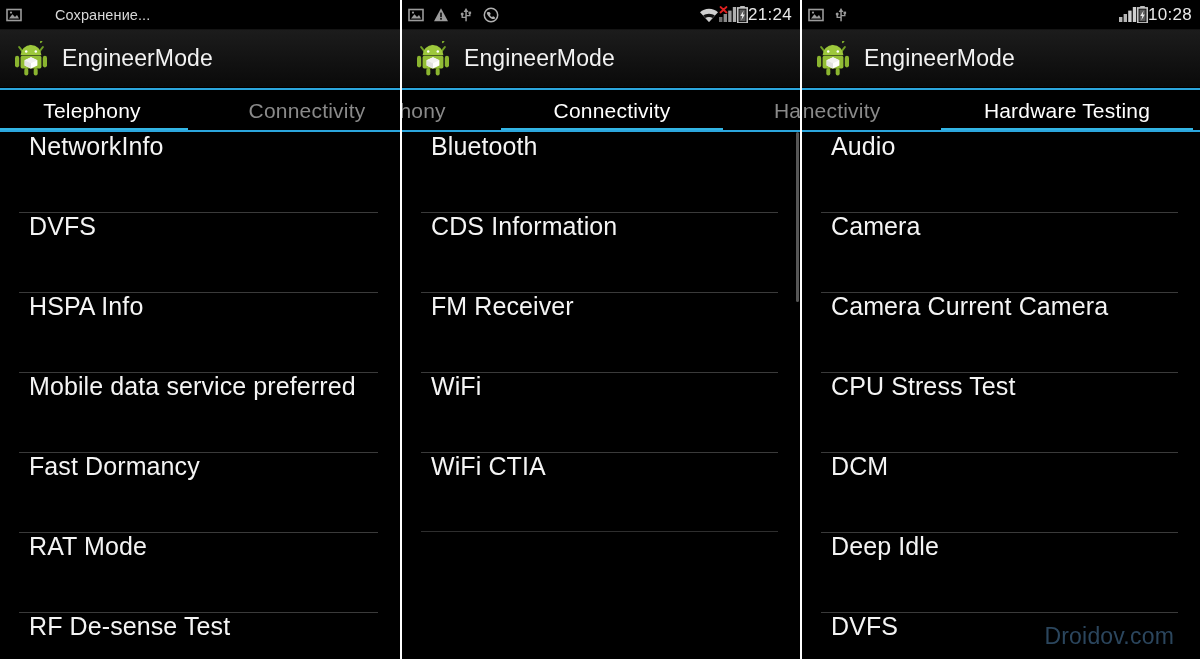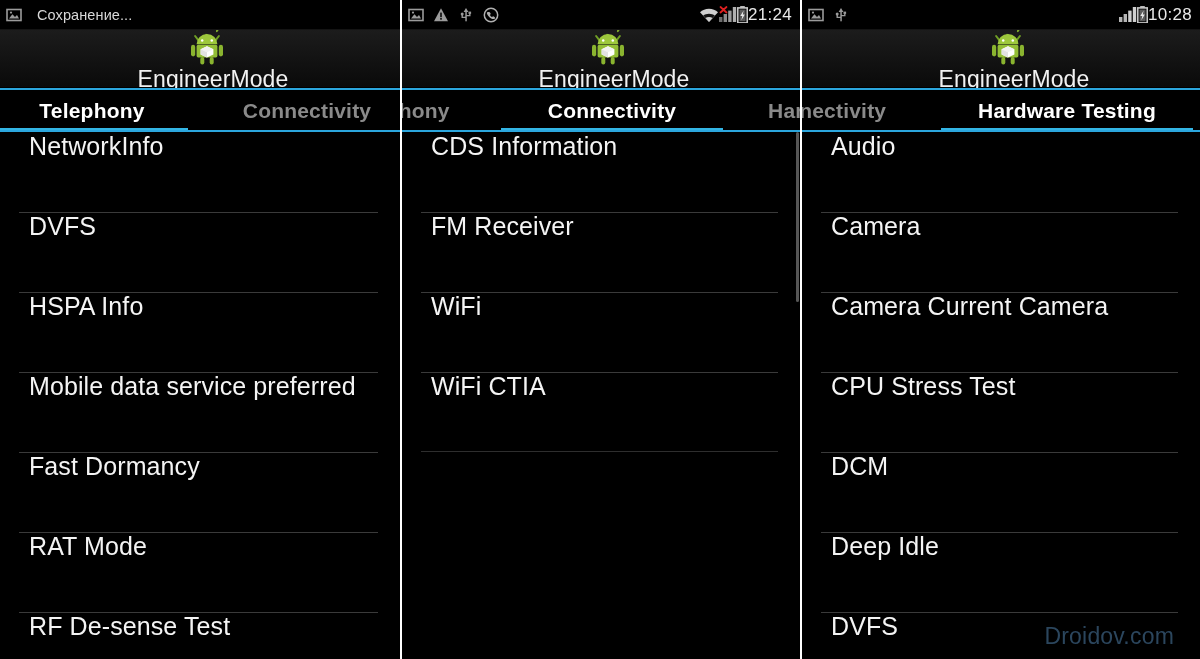--- a/index.html
+++ b/index.html
@@ -37,40 +37,39 @@
   .sb-left { display: flex; align-items: center; gap: 9px; }
   .sb-right {
     margin-left: auto;
     display: flex;
     align-items: center;
   }
   .sb-text {
     color: #d8d8d8;
     font-size: 14.5px;
     letter-spacing: 0.1px;
-    margin-left: 6px;
+    margin-left: 24px;
     white-space: nowrap;
   }
   .sb-clock {
     color: #e8e8e8;
     font-size: 17px;
     letter-spacing: 0.3px;
     font-weight: 400;
   }
   .sb-ico { display: inline-block; line-height: 0; }
 
   
   .actionbar {
     height: 58px;
     background: linear-gradient(to bottom, #1c1c1c 0%, #121212 55%, #0a0a0a 100%);
     display: flex;
     align-items: center;
     padding-left: 13px;
     border-bottom: 1px solid #000;
-    flex-direction: column;
   }
   .app-title {
     color: #f2f2f2;
     font-size: 23px;
     font-weight: 400;
     margin-left: 13px;
     letter-spacing: 0.1px;
     white-space: nowrap;
   }
   .droid-ico { width: 36px; height: 36px; display: block; }
@@ -99,21 +98,20 @@
     height: 40px;
     padding: 0 8px;
     position: relative;
     flex: 0 0 auto;
   }
   .tab .lbl {
     font-size: 21px;
     color: #8a8a8a;
     letter-spacing: 0.2px;
     line-height: 1;
-    font-weight: bold;
   }
   .tab.sel .lbl { color: #ffffff; }
   .tab.sel::after {
     content: "";
     position: absolute;
     left: 4px; right: 4px;
     bottom: -2px;
     height: 4px;
     background: #33b5e5;
   }
@@ -327,20 +325,23 @@
           <div class="tab sel" style="width: 230px;">
             <span class="lbl">Connectivity</span>
           </div>
           <div class="tab" style="width: 260px;">
             <span class="lbl">Hardware Testing</span>
           </div>
         </div>
       </div>
       <div class="list">
         <div class="row">
+          <span class="txt">Bluetooth</span>
+        </div>
+        <div class="row">
           <span class="txt">CDS Information</span>
         </div>
         <div class="row">
           <span class="txt">FM Receiver</span>
         </div>
         <div class="row">
           <span class="txt">WiFi</span>
         </div>
         <div class="row trail">
           <span class="txt">WiFi CTIA</span>

